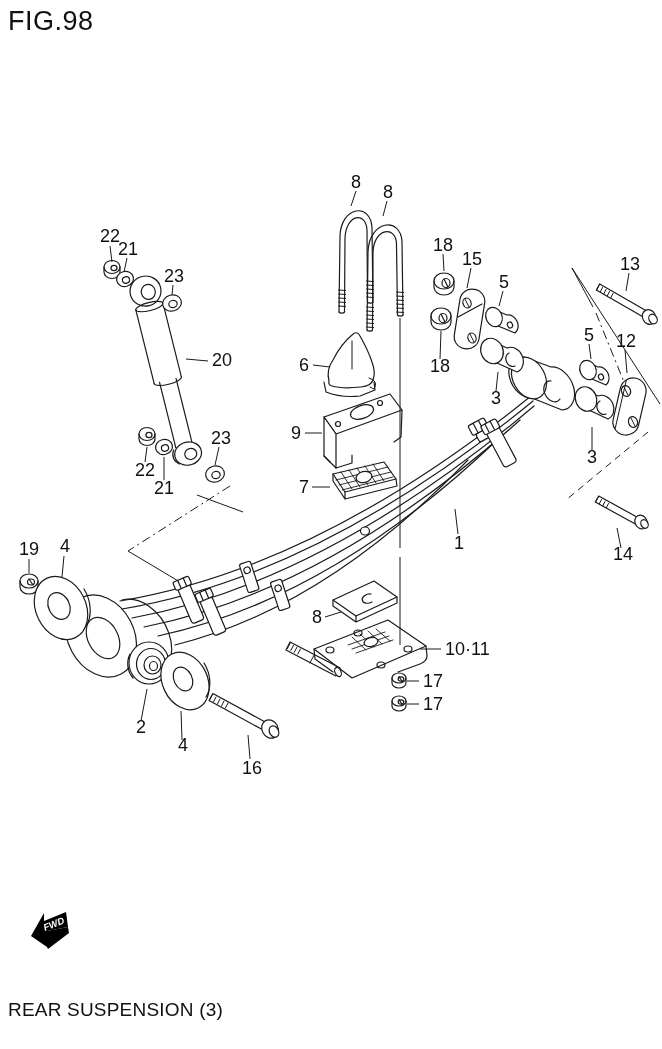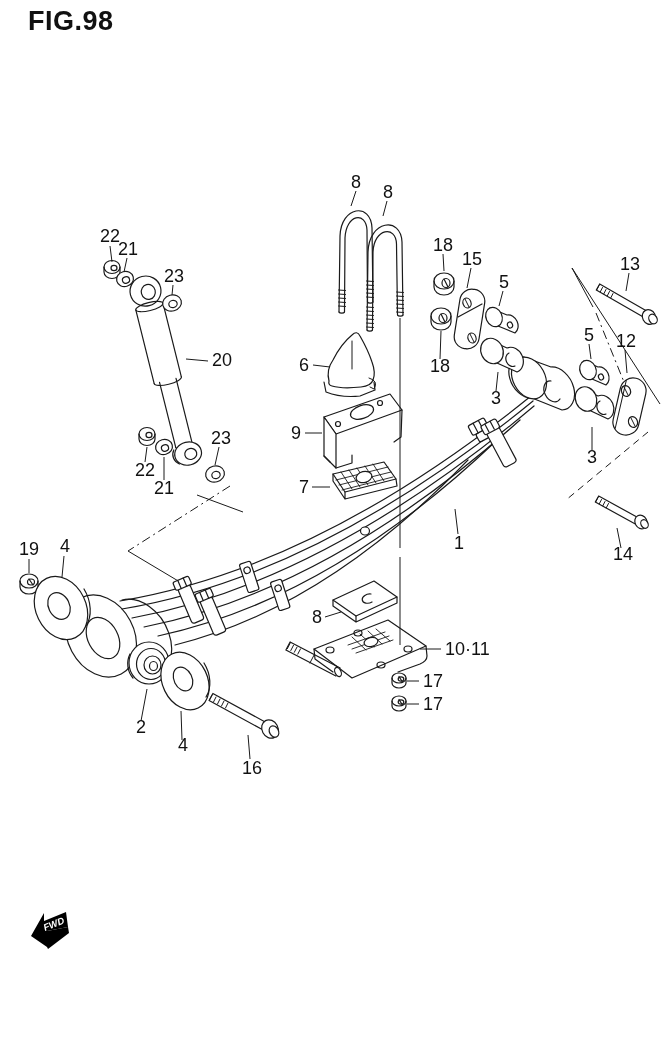--- a/index.html
+++ b/index.html
@@ -1,18 +1,18 @@
 <!DOCTYPE html>
 <html><head>
 <meta charset="utf-8">
 <style>
   html,body{margin:0;padding:0;background:#e8e8e8;}
   .page{position:relative;width:662px;height:1049px;background:#ffffff;overflow:hidden;
         font-family:"Liberation Sans", sans-serif;color:#111;}
-  .fig-title{position:absolute;left:8px;top:6px;font-size:27px;font-weight:bold;letter-spacing:0.5px;margin-left:20px;}
+  .fig-title{position:absolute;left:8px;top:6px;font-size:27px;font-weight:normal;letter-spacing:0.5px;}
   .footer{position:absolute;left:8px;top:998px;font-size:19px;line-height:24px;letter-spacing:0.2px;}
   svg{position:absolute;left:0;top:0;}
   #callouts text{font-family:"Liberation Sans",sans-serif;font-size:18px;fill:#111;}
 </style>
 </head>
 <body>
 
 <div class="page">
 
   <div class="fig-title">FIG.98</div>
@@ -341,14 +341,15 @@
       </g>
 
     <g>
       <path fill="#000" d="M31,936 L44,913 L44,921 L66,912 L68,927 L47,931 L47,947 Z"></path>
       <path fill="#000" d="M47,947 L48,949 L69,933 L68,927 L47,931 Z"></path>
       <text transform="translate(55,927) rotate(-22)" text-anchor="middle" style="font:italic bold 9.5px 'Liberation Sans',sans-serif;fill:#fff;">FWD</text>
     </g>
   </svg>
 
   <div class="footer">
+    <div>REAR SUSPENSION (3)</div>
   </div>
 </div>
 
 </body></html>

